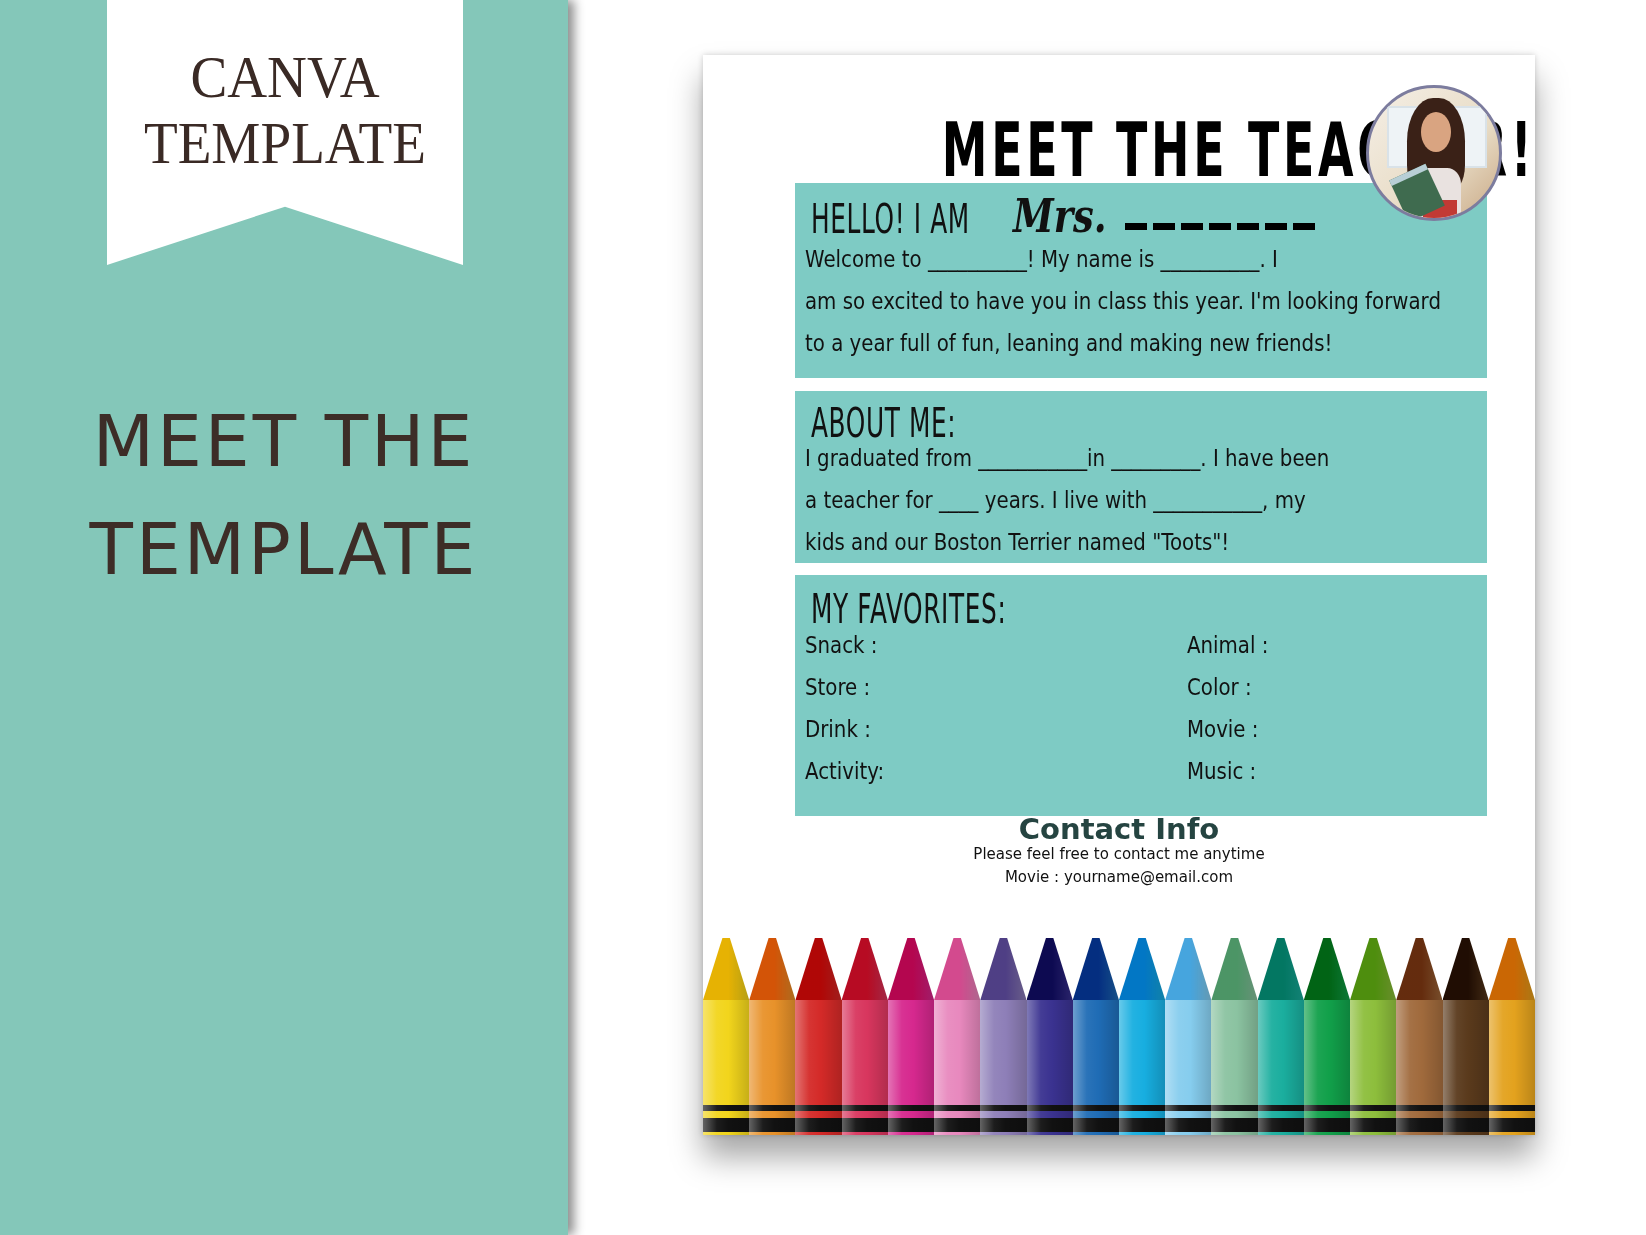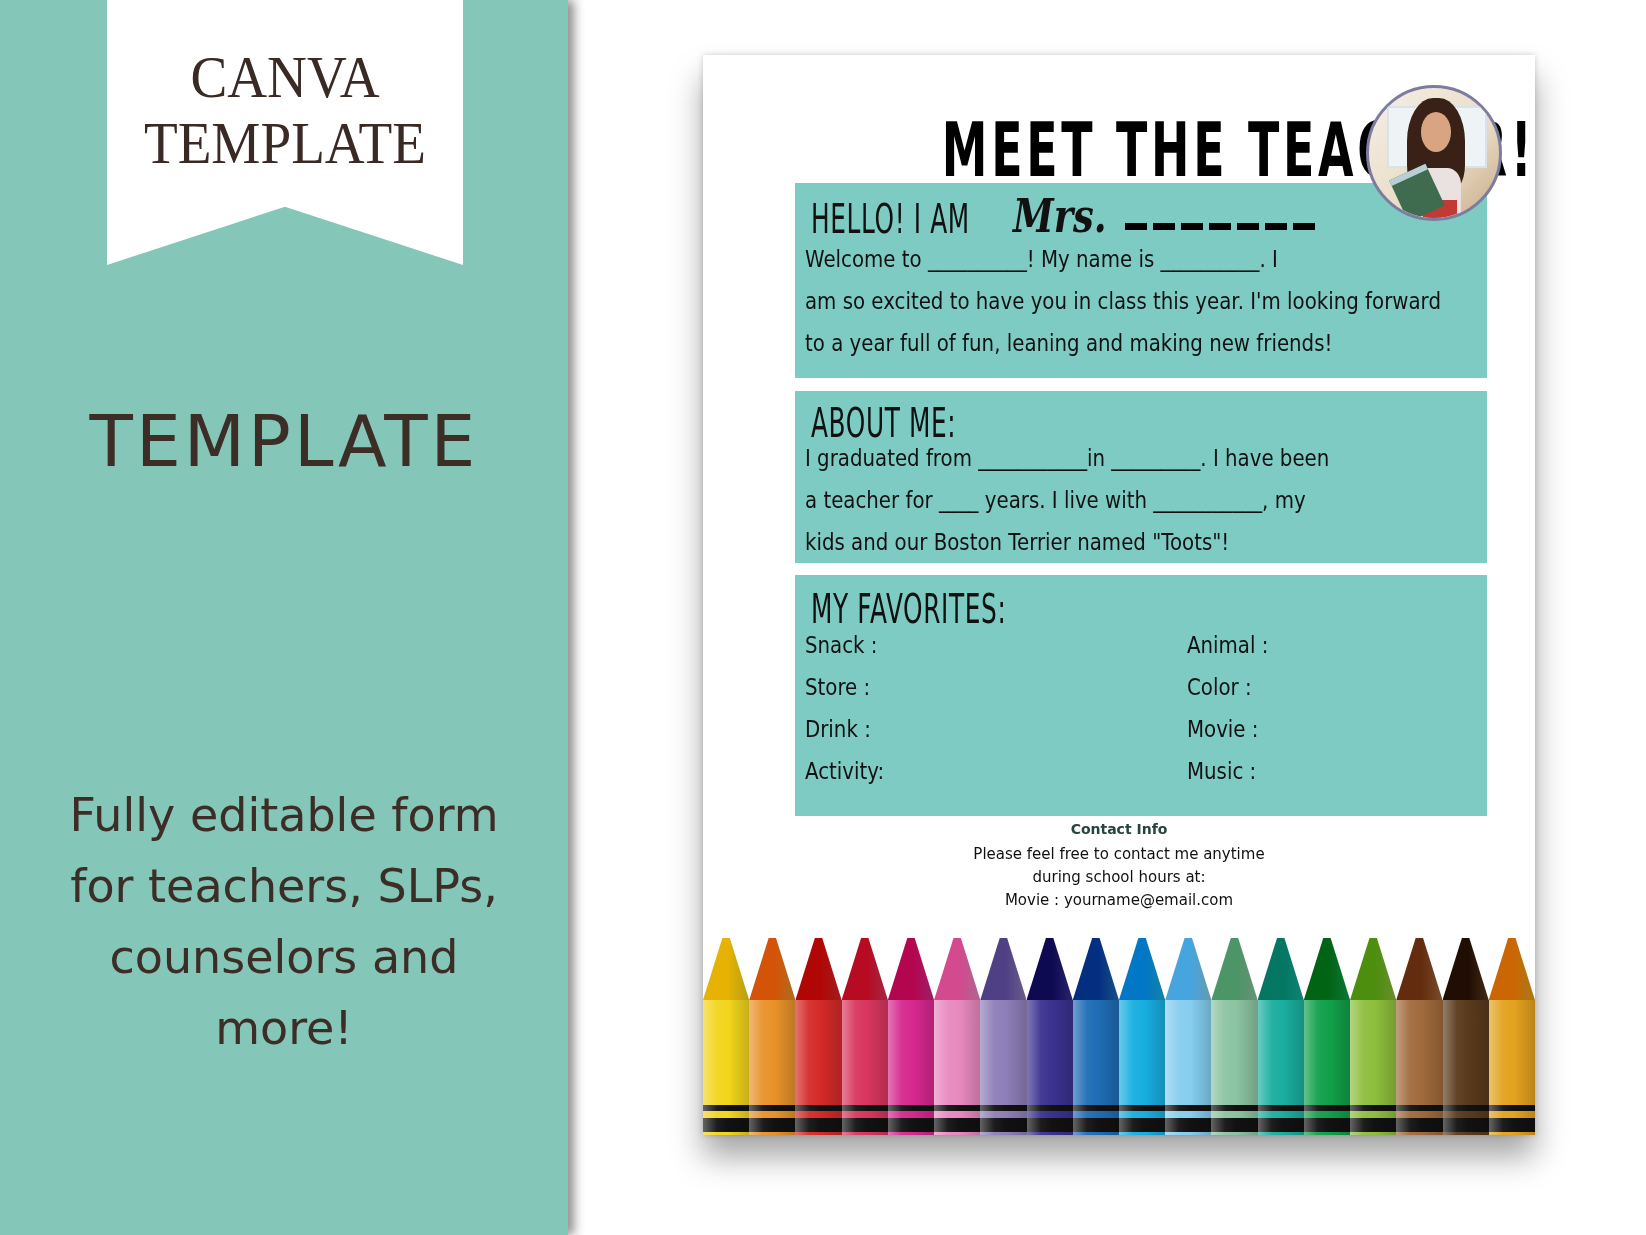--- a/index.html
+++ b/index.html
@@ -94,21 +94,21 @@
   }
   .fav-item {
     position:absolute; font-size:23px; line-height:30px; color:#111;
     transform:scaleX(0.86); transform-origin:left top; white-space:nowrap;
   }
   .contact {
     position:absolute; left:0; width:832px; top:760px; text-align:center;
     font-family:"DejaVu Sans", sans-serif; color:#111;
   }
   .contact-title {
-    font-weight:bold; font-size:14px; line-height:28px; color:#254441;
+    font-weight:bold; font-size:29px; line-height:28px; color:#254441;
   }
   .contact-line { font-size:15px; line-height:23px; }
   .crayons {
     position:absolute; left:0; top:883px; width:832px; height:197px;
     display:flex;
   }
   .crayon { position:relative; flex:1; height:197px; }
   .crayon .tip {
     position:absolute; left:0; right:0; top:0; height:62px;
     clip-path: polygon(42% 0, 58% 0, 100% 100%, 0 100%);
@@ -127,27 +127,22 @@
 <body>
 
 <div class="left-panel">
   <div class="banner">
     <div class="banner-text">
       <div>CANVA</div>
       <div>TEMPLATE</div>
     </div>
   </div>
   <div class="left-title">
+    <div>MEET THE</div>
     <div>TEMPLATE</div>
-  </div>
-  <div class="left-sub">
-    <div>Fully editable form</div>
-    <div>for teachers, SLPs,</div>
-    <div>counselors and</div>
-    <div>more!</div>
   </div>
 </div>
 
 <div class="page">
   <div class="page-title">MEET THE TEACHER!</div>
 
   <div class="photo">
     <div class="board"></div>
     <div class="hair"></div>
     <div class="face"></div>
@@ -186,21 +181,20 @@
       <div class="fav-item" style="left:382px; top:2px;">Animal :</div>
       <div class="fav-item" style="left:382px; top:44px;">Color :</div>
       <div class="fav-item" style="left:382px; top:86px;">Movie :</div>
       <div class="fav-item" style="left:382px; top:128px;">Music :</div>
     </div>
   </div>
 
   <div class="contact">
     <div class="contact-title">Contact Info</div>
     <div class="contact-line">Please feel free to contact me anytime</div>
-    <div class="contact-line">during school hours at:</div>
     <div class="contact-line">Movie : yourname@email.com</div>
   </div>
 
   <div class="crayons" id="crayons">
       <div class="crayon">
         <div class="tip" style="background:linear-gradient(90deg,#F2D51C 0%,#F2D51C 55%, rgba(0,0,0,0.25) 100%),#F2D51C;background-blend-mode:multiply;"></div>
         <div class="body" style="background:#F2D51C;">
           <div class="band1"></div>
           <div class="band2"></div>
         </div>

